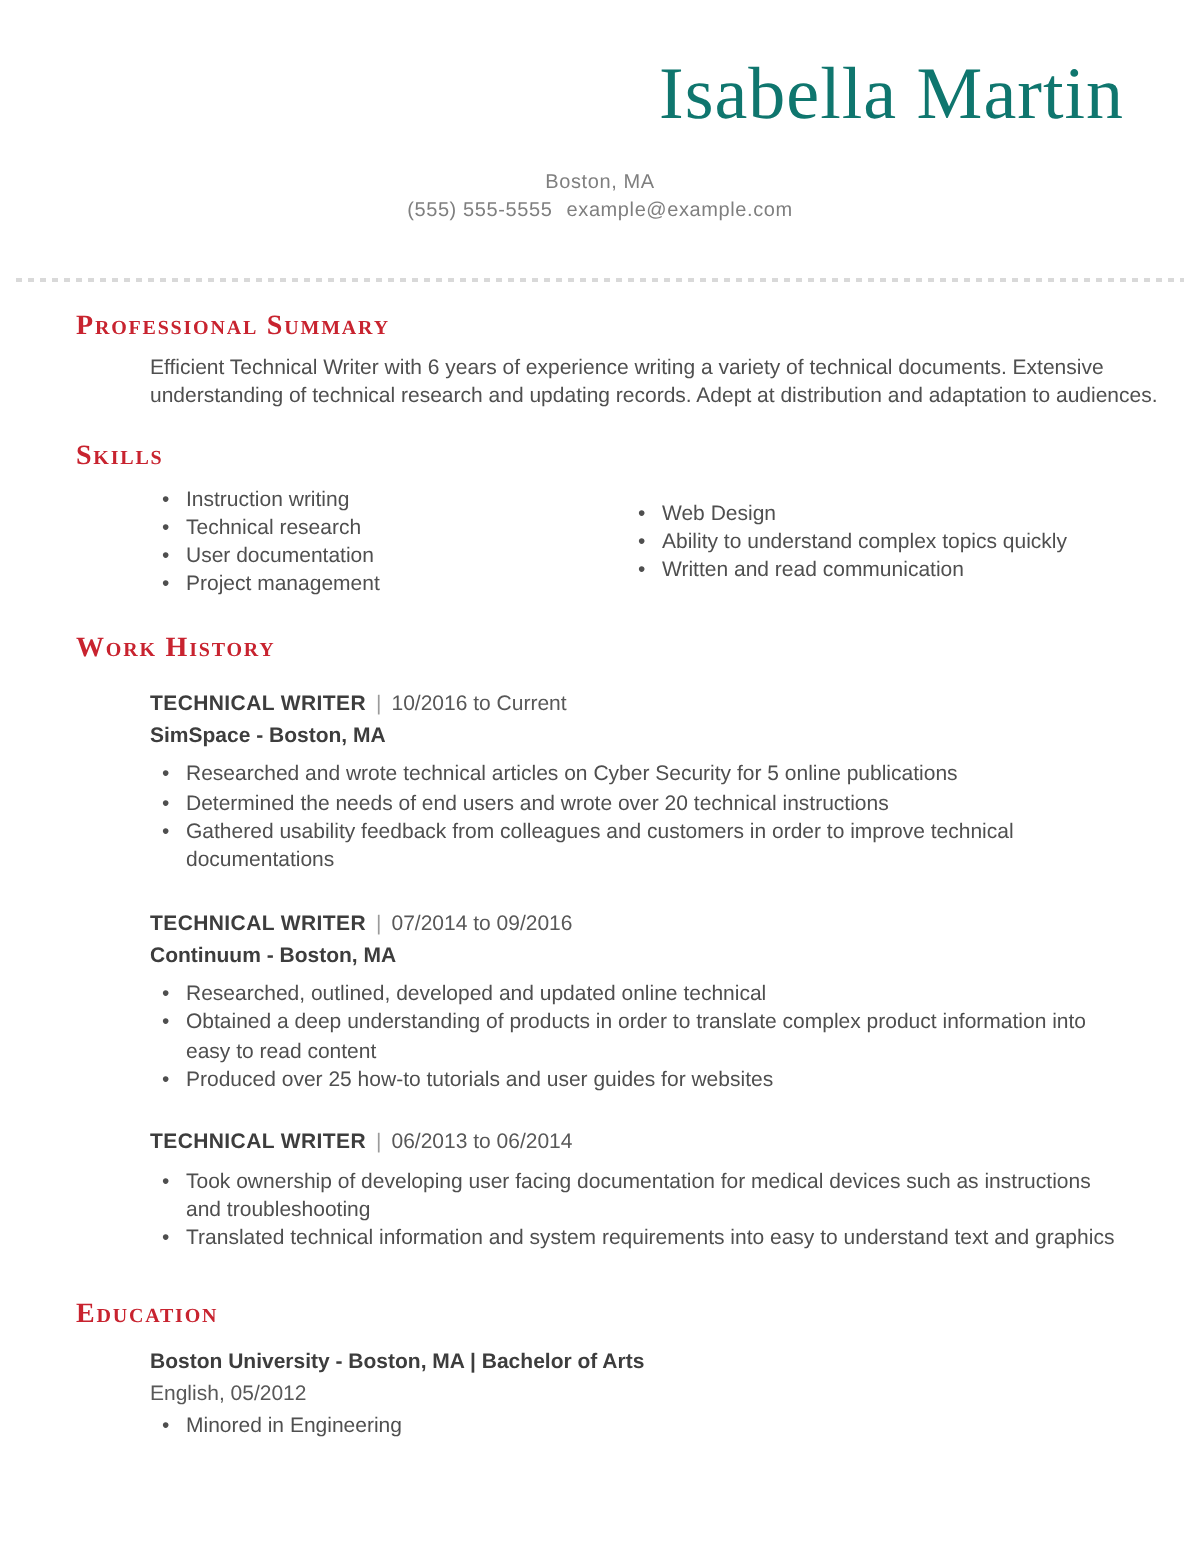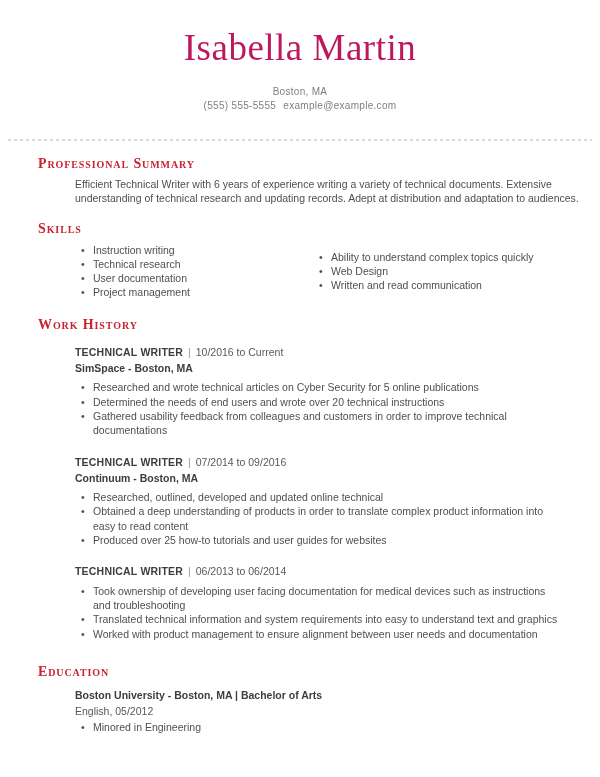--- a/index.html
+++ b/index.html
@@ -18,22 +18,22 @@
     font-family: "Liberation Sans", sans-serif;
   }
 
   
   .candidate-name {
     margin: 0;
     font-family: "Liberation Serif", serif;
     font-weight: normal;
     font-size: 37px;
     line-height: 44px;
-    text-align: center;
-    color: #be185d;
+    text-align: right;
+    color: #0f766e;
     letter-spacing: 0.5px;
   }
   .contact {
     margin-top: 15px;
     text-align: center;
     font-size: 10px;
     line-height: 13.5px;
     color: #7f7f7f;
     letter-spacing: 0.3px;
   }
@@ -142,22 +142,22 @@
   <section class="section-skills">
     <h2 class="section-heading">Skills</h2>
     <div class="skills-cols">
       <ul class="bullets skills-col-left">
         <li>Instruction writing</li>
         <li>Technical research</li>
         <li>User documentation</li>
         <li>Project management</li>
       </ul>
       <ul class="bullets skills-col-right">
+        <li>Web Design</li>
         <li>Ability to understand complex topics quickly</li>
-        <li>Web Design</li>
         <li>Written and read communication</li>
       </ul>
     </div>
   </section>
 
   <section class="section-work">
     <h2 class="section-heading">Work History</h2>
 
     <div class="job">
       <div class="job-title-line">
@@ -183,21 +183,20 @@
       </ul>
     </div>
 
     <div class="job">
       <div class="job-title-line">
         <span class="job-title">TECHNICAL WRITER</span><span class="job-sep">|</span><span class="job-dates">06/2013 to 06/2014</span>
       </div>
       <ul class="bullets">
         <li>Took ownership of developing user facing documentation for medical devices such as instructions and troubleshooting</li>
         <li>Translated technical information and system requirements into easy to understand text and graphics</li>
-        <li>Worked with product management to ensure alignment between user needs and documentation</li>
       </ul>
     </div>
   </section>
 
   <section class="section-education">
     <h2 class="section-heading">Education</h2>
     <div class="edu-block">
       <div class="school-line">Boston University - Boston, MA | Bachelor of Arts</div>
       <div class="degree-line">English, 05/2012</div>
       <ul class="bullets">

